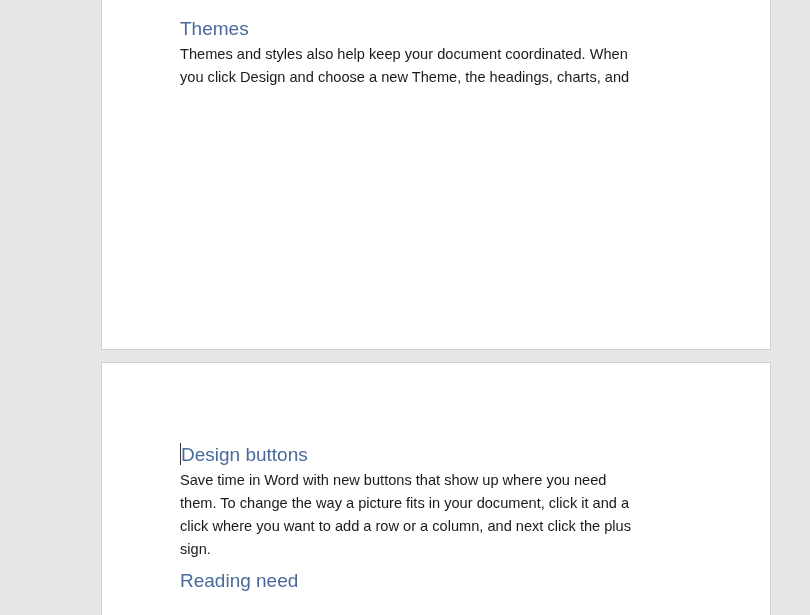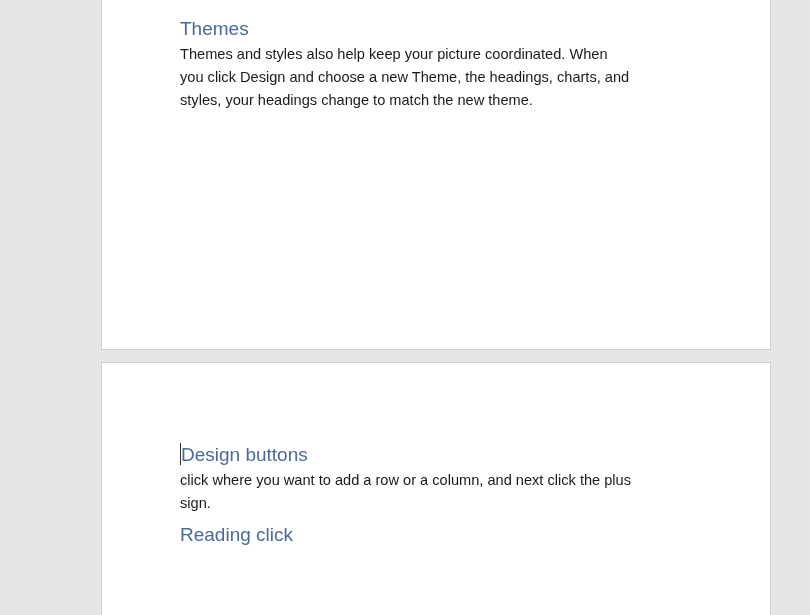--- a/index.html
+++ b/index.html
@@ -39,29 +39,30 @@
     background: #333; vertical-align: -4px; margin-right: 0;
   }
 </style>
 </head>
 <body>
 
 <div class="page page1">
   <div class="content" style="top:19px;">
     <h2 class="heading">Themes</h2>
     <p class="para">
-      <span class="line">Themes and styles also help keep your picture coordinated. When</span>
+      <span class="line">Themes and styles also help keep your document coordinated. When</span>
       <span class="line">you click Design and choose a new Theme, the headings, charts, and</span>
-      <span class="line">styles, your headings change to match the new theme.</span>
     </p>
   </div>
 </div>
 
 <div class="page page2">
   <div class="content" style="top:80px;">
     <h2 class="heading"><span class="cursor"></span><span>Design buttons</span></h2>
     <p class="para">
+      <span class="line">Save time in Word with new buttons that show up where you need</span>
+      <span class="line">them. To change the way a picture fits in your document, click it and a</span>
       <span class="line">click where you want to add a row or a column, and next click the plus</span>
       <span class="line">sign.</span>
     </p>
-    <h2 class="heading">Reading click</h2>
+    <h2 class="heading">Reading need</h2>
   </div>
 </div>
 
 </body></html>

